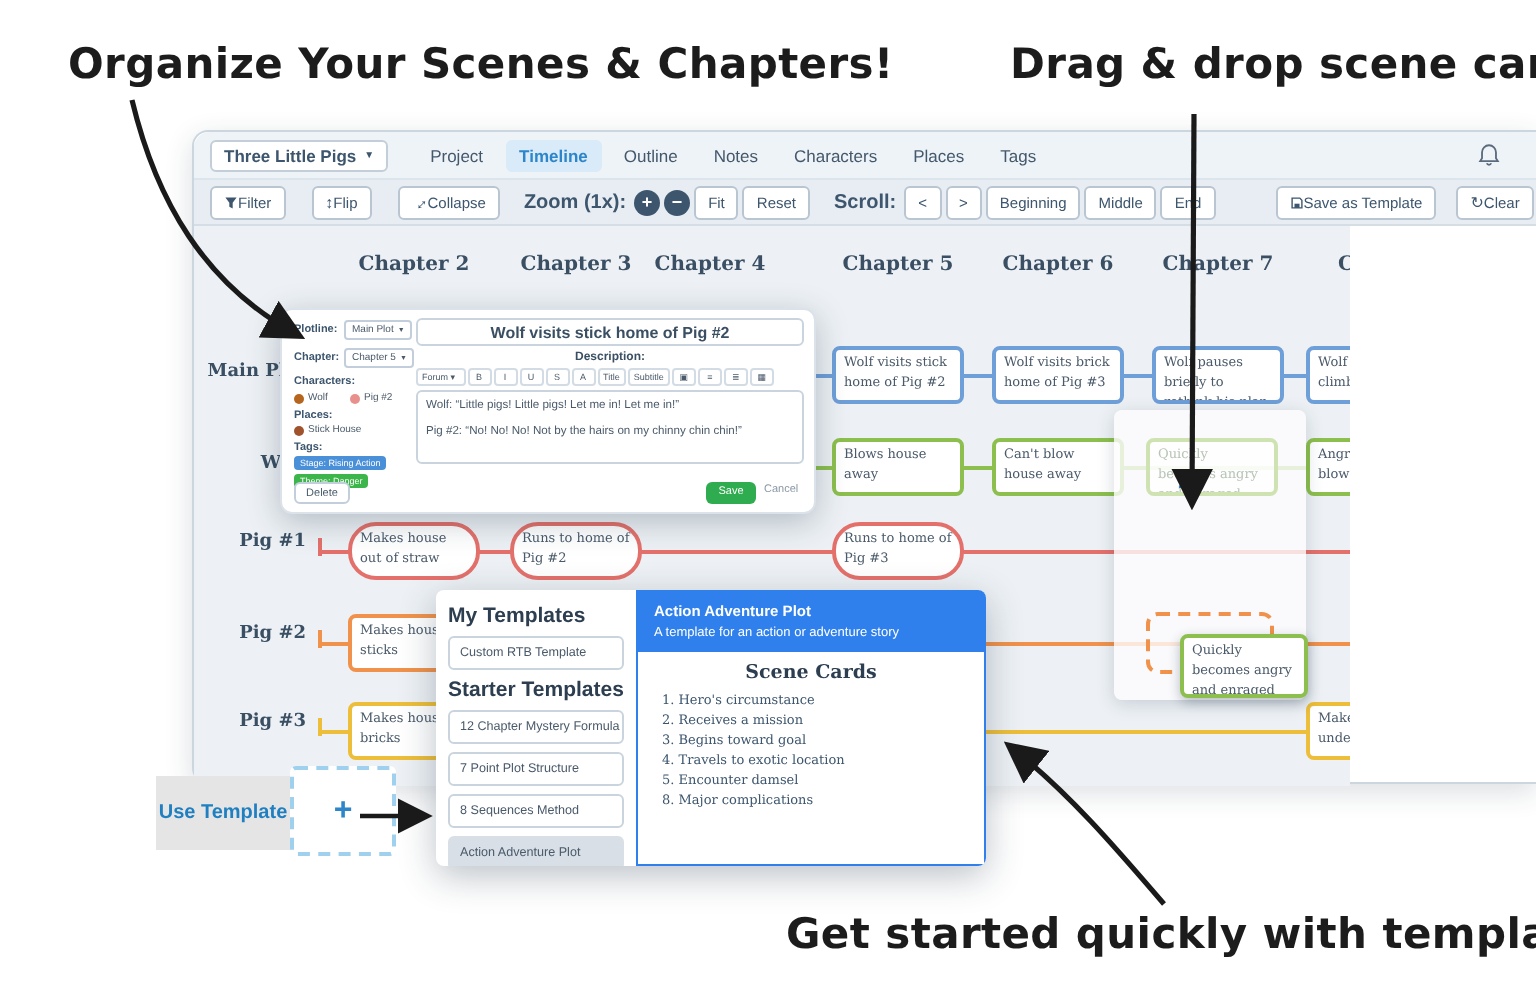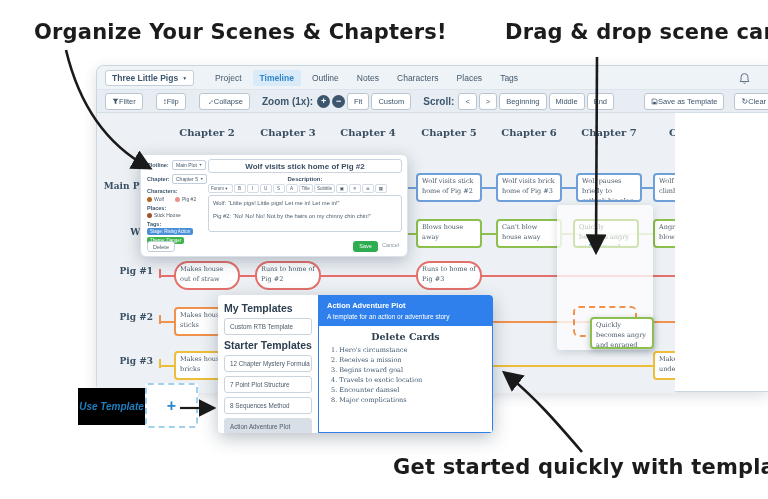--- a/index.html
+++ b/index.html
@@ -87,23 +87,23 @@
   .tp-right{position:absolute;left:100px;top:0;width:175px;height:138px;border:1px solid #2f80ed;
             box-sizing:border-box;background:#fff;}
   .tp-blue{background:#2f80ed;color:#fff;padding:5px 8px 6px 8px;}
   .tp-blue .t1{font-size:7.5px;font-weight:bold;margin-bottom:3px;}
   .tp-blue .t2{font-size:6.5px;}
   .tp-sch{font-family:"DejaVu Serif",serif;text-align:center;font-weight:bold;font-size:9.5px;
           color:#2c3e50;margin:5px 0 3px 0;}
   .tp-li{font-family:"DejaVu Serif",serif;font-size:6.5px;color:#3d566e;line-height:1.55;
          padding-left:12px;white-space:nowrap;}
   
-  .ut-label{position:absolute;left:78px;top:388px;width:67px;height:37px;background:#000000;
+  .ut-label{position:absolute;left:78px;top:388px;width:67px;height:37px;background:#e5e5e5;
             color:#1f7fc0;font-size:10px;font-weight:bold;display:flex;align-items:center;
-            justify-content:center;text-align:center;line-height:1.2;z-index:35;font-style:italic;}
+            justify-content:center;text-align:center;line-height:1.2;z-index:35;}
   .ut-plus{position:absolute;left:145px;top:383px;width:53px;height:45px;background:#fff;
            border:2px dashed #9fd0ee;border-radius:3px;box-sizing:border-box;display:flex;
            align-items:center;justify-content:center;color:#2d86c9;font-size:16px;font-weight:bold;z-index:35;}
   .arrows{position:absolute;left:0;top:0;width:768px;height:499px;z-index:60;pointer-events:none;}
   .icon-rot{display:inline-block;transform:rotate(-45deg);font-size:8px;}
 </style>
 </head>
 <body>
 
 <div class="stage">
@@ -149,21 +149,21 @@
       </span>
       <span class="tbtn" style="margin-left:13px;">
         <span class="icon-rot">↔</span>
         <span>Collapse</span>
       </span>
       <span class="tlabel" style="margin-left:12px;">Zoom (1x):</span>
       <span class="grp" style="margin-left:4px;">
         <span class="zoomcirc">+</span>
         <span class="zoomcirc">−</span>
         <span class="tbtn">Fit</span>
-        <span class="tbtn">Custom</span>
+        <span class="tbtn">Reset</span>
       </span>
       <span class="tlabel" style="margin-left:12px;">Scroll:</span>
       <span class="grp" style="margin-left:4px;">
         <span class="tbtn">&lt;</span>
         <span class="tbtn">&gt;</span>
         <span class="tbtn">Beginning</span>
         <span class="tbtn">Middle</span>
         <span class="tbtn">End</span>
       </span>
       <span class="tbtn" style="margin-left:30px;">
@@ -177,21 +177,21 @@
         <span style="font-size:8px;">↻</span>
         <span>Clear</span>
       </span>
       <span class="tlabel" style="margin-left:13px;">Export:</span>
 
     </div>
 
     <div class="timeline">
       <span class="chap" style="left:110px;">Chapter 2</span>
       <span class="chap" style="left:191px;">Chapter 3</span>
-      <span class="chap" style="left:271px;">Chapter 4</span>
+      <span class="chap" style="left:258px;">Chapter 4</span>
       <span class="chap" style="left:352px;">Chapter 5</span>
       <span class="chap" style="left:432px;">Chapter 6</span>
       <span class="chap" style="left:512px;">Chapter 7</span>
       <span class="chap" style="left:572px;transform:none;">Cha</span>
 
       <span class="rlabel" style="left:6px;top:68px;">Main Plot</span>
       <span class="rlabel" style="left:6px;top:114px;">Wolf</span>
       <span class="rlabel" style="left:6px;top:153px;">Pig #1</span>
       <span class="rlabel" style="left:6px;top:199px;">Pig #2</span>
       <span class="rlabel" style="left:6px;top:243px;">Pig #3</span>
@@ -299,21 +299,21 @@
       <div class="tp-item">12 Chapter Mystery Formula</div>
       <div class="tp-item">7 Point Plot Structure</div>
       <div class="tp-item">8 Sequences Method</div>
       <div class="tp-item selected">Action Adventure Plot</div>
     </div>
     <div class="tp-right">
       <div class="tp-blue">
         <div class="t1">Action Adventure Plot</div>
         <div class="t2">A template for an action or adventure story</div>
       </div>
-      <div class="tp-sch">Delete Cards</div>
+      <div class="tp-sch">Scene Cards</div>
       <div class="tp-li">1. Hero's circumstance</div>
       <div class="tp-li">2. Receives a mission</div>
       <div class="tp-li">3. Begins toward goal</div>
       <div class="tp-li">4. Travels to exotic location</div>
       <div class="tp-li">5. Encounter damsel</div>
       <div class="tp-li">8. Major complications</div>
     </div>
   </div>
 
   <div class="ut-label">Use Template</div>

